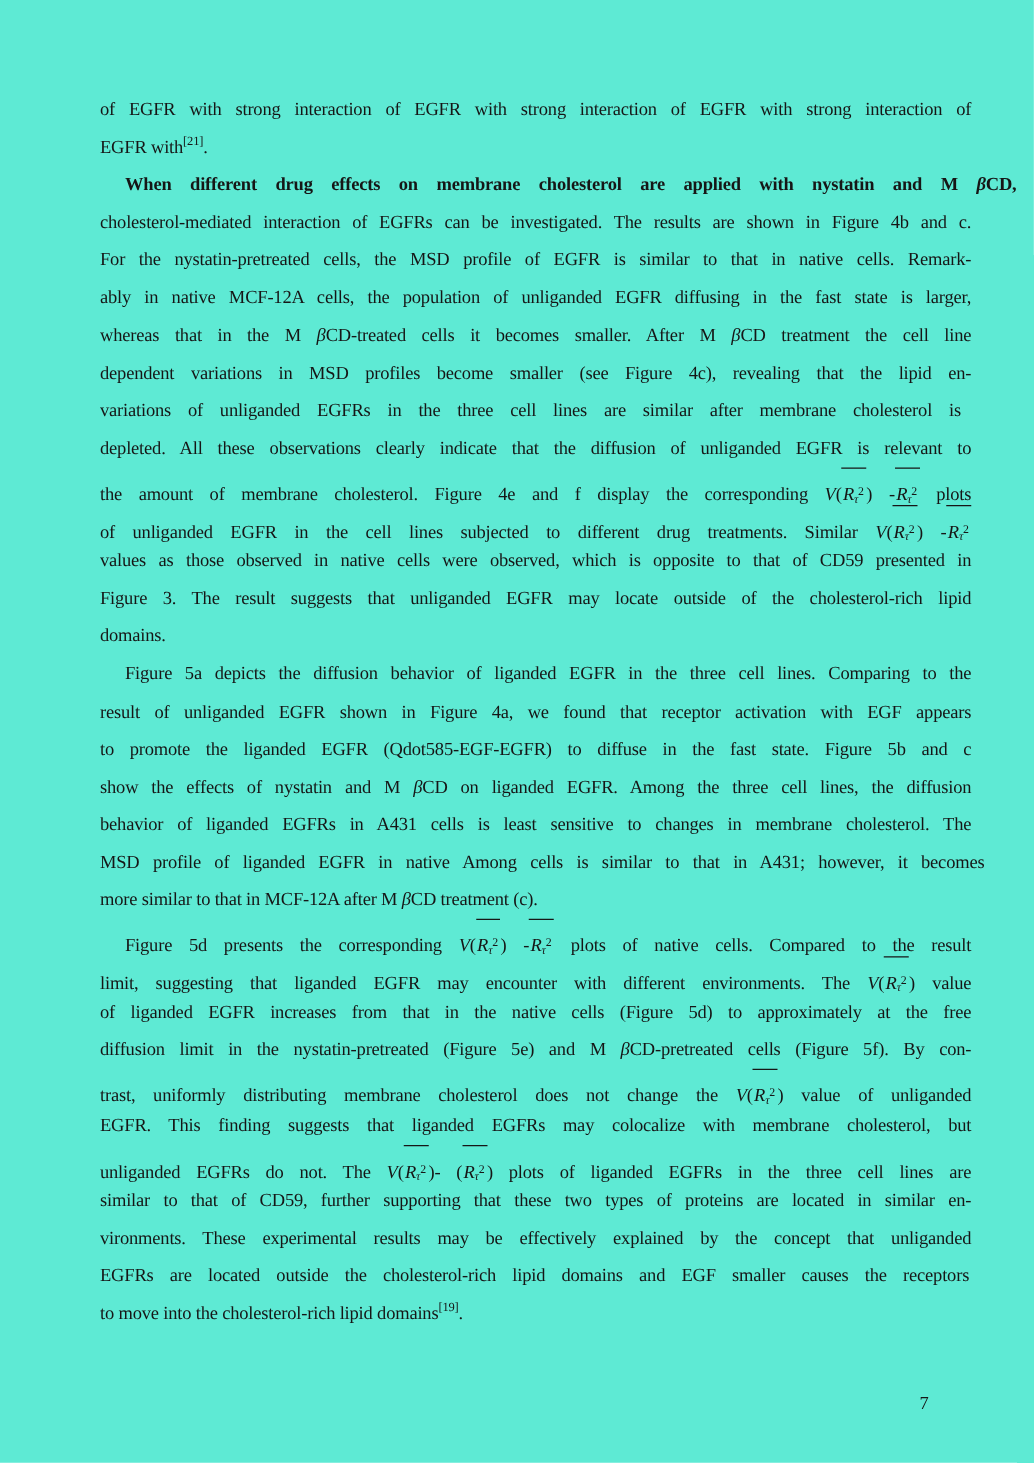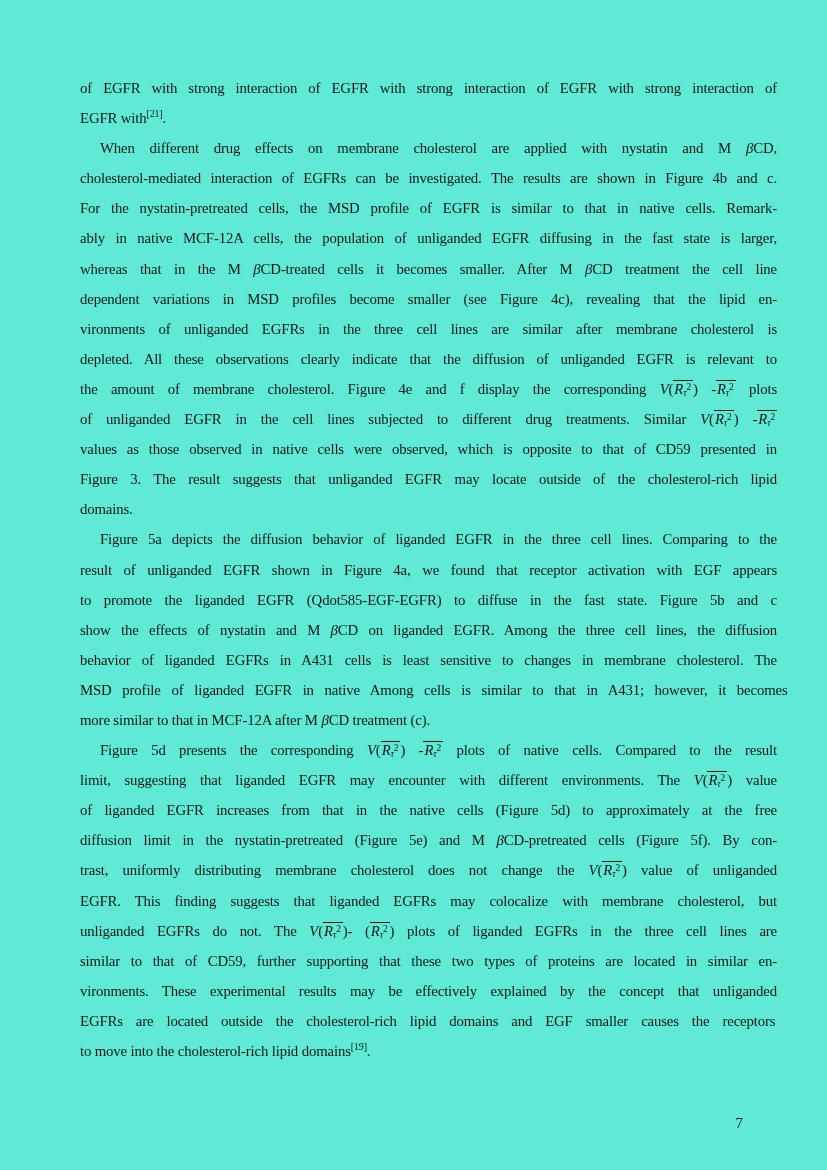--- a/index.html
+++ b/index.html
@@ -16,21 +16,21 @@
     font-size: 14.8px; line-height: 30.1px;
     letter-spacing: -0.15px;
   }
   .paragraph { margin: 0; }
   .line { height: 30.1px; white-space: nowrap; }
   .lc { white-space: pre; }
   .mi { font-style: italic; }
   .ov {
     display: inline-block;
     border-top: 1.3px solid currentColor;
-    padding: 0 2px 0 1px;
+    padding: 13px 2px 0 1px;
     line-height: 1.1;
     vertical-align: baseline;
   }
   .ov .msub { font-size: 9.5px; vertical-align: -2px; font-style: italic; line-height: 0; }
   .ov .msup { font-size: 9.5px; vertical-align: 4px; line-height: 0; }
   sup.ref { font-size: 10px; vertical-align: 6px; line-height: 0; }
   .page-number {
     position: absolute; top: 1113px; right: 84px;
     font-size: 14.8px; line-height: 20px;
   }
@@ -38,27 +38,27 @@
 </head>
 <body>
 
 <div class="page">
   <div class="body-text">
       <div class="paragraph">
         <div class="line"><span class="lc" style="word-spacing: 7.581px;">of EGFR with strong interaction of EGFR with strong interaction of EGFR with strong interaction of</span></div>
         <div class="line"><span class="lc">EGFR with<sup class="ref">[21]</sup>.</span></div>
       </div>
       <div class="paragraph">
-        <div class="line" style="padding-left: 20px;"><span class="lc" style="word-spacing: 11.286px;">When different drug effects on membrane cholesterol are applied with nystatin and M <span class="mi">β</span>CD,</span></div>
+        <div class="line" style="padding-left: 20px;"><span class="lc" style="word-spacing: 11.286px; font-weight: bold;">When different drug effects on membrane cholesterol are applied with nystatin and M <span class="mi">β</span>CD,</span></div>
         <div class="line"><span class="lc" style="word-spacing: 5.968px;">cholesterol-mediated interaction of EGFRs can be investigated. The results are shown in Figure 4b and c.</span></div>
         <div class="line"><span class="lc" style="word-spacing: 7.38px;">For the nystatin-pretreated cells, the MSD profile of EGFR is similar to that in native cells. Remark-</span></div>
         <div class="line"><span class="lc" style="word-spacing: 7.037px;">ably in native MCF-12A cells, the population of unliganded EGFR diffusing in the fast state is larger,</span></div>
         <div class="line"><span class="lc" style="word-spacing: 8.937px;">whereas that in the M <span class="mi">β</span>CD-treated cells it becomes smaller. After M <span class="mi">β</span>CD treatment the cell line</span></div>
         <div class="line"><span class="lc" style="word-spacing: 9.705px;">dependent variations in MSD profiles become smaller (see Figure 4c), revealing that the lipid en-</span></div>
-        <div class="line"><span class="lc" style="word-spacing: 9.958px;">vironments of unliganded EGFRs in the three cell lines are similar after membrane cholesterol is</span></div>
+        <div class="line"><span class="lc" style="word-spacing: 9.958px;">variations of unliganded EGFRs in the three cell lines are similar after membrane cholesterol is</span></div>
         <div class="line"><span class="lc" style="word-spacing: 8.425px;">depleted. All these observations clearly indicate that the diffusion of unliganded EGFR is relevant to</span></div>
         <div class="line"><span class="lc" style="word-spacing: 9.729px;">the amount of membrane cholesterol. Figure 4e and f display the corresponding <span class="mi">V</span>(<span class="ov"><span class="mi">R</span><sub class="msub">τ</sub><sup class="msup">2</sup></span>) -<span class="ov"><span class="mi">R</span><sub class="msub">τ</sub><sup class="msup">2</sup></span> plots</span></div>
         <div class="line"><span class="lc" style="word-spacing: 10.462px;">of unliganded EGFR in the cell lines subjected to different drug treatments. Similar <span class="mi">V</span>(<span class="ov"><span class="mi">R</span><sub class="msub">τ</sub><sup class="msup">2</sup></span>) -<span class="ov"><span class="mi">R</span><sub class="msub">τ</sub><sup class="msup">2</sup></span></span></div>
         <div class="line"><span class="lc" style="word-spacing: 6.367px;">values as those observed in native cells were observed, which is opposite to that of CD59 presented in</span></div>
         <div class="line"><span class="lc" style="word-spacing: 8.92px;">Figure 3. The result suggests that unliganded EGFR may locate outside of the cholesterol-rich lipid</span></div>
         <div class="line"><span class="lc">domains.</span></div>
       </div>
       <div class="paragraph">
         <div class="line" style="padding-left: 20px;"><span class="lc" style="word-spacing: 6.606px;">Figure 5a depicts the diffusion behavior of liganded EGFR in the three cell lines. Comparing to the</span></div>
         <div class="line"><span class="lc" style="word-spacing: 8.031px;">result of unliganded EGFR shown in Figure 4a, we found that receptor activation with EGF appears</span></div>

